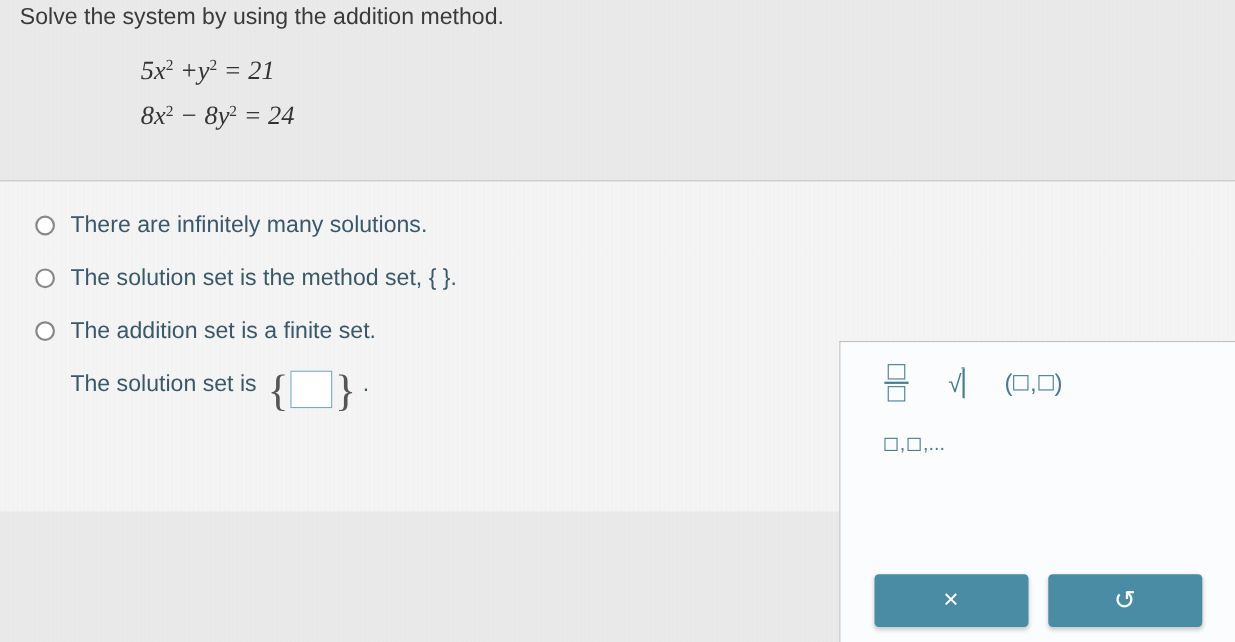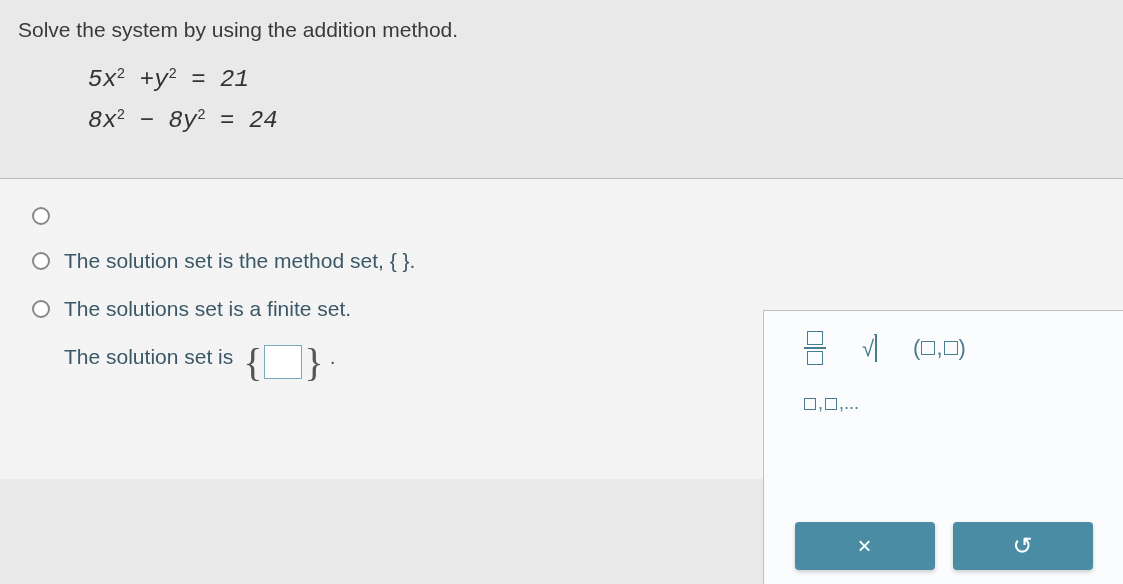--- a/index.html
+++ b/index.html
@@ -6,32 +6,32 @@
     body {
       font-family: Arial, Helvetica, sans-serif;
       background: repeating-linear-gradient(90deg, #e8e8e8 0px, #eaeaea 2px, #e8e8e8 4px);
       color: #333;
       width: 1123px;
       height: 584px;
       overflow: hidden;
       position: relative;
     }
     .question-area {
-      padding: 18px 18px 12px 18px;
+      padding: 4px 18px 12px 18px;
     }
     .prompt {
       font-size: 21px;
       color: #3a3a3a;
       margin-bottom: 24px;
     }
     .equations {
-      margin-left: 70px;
+      margin-left: 110px;
       font-size: 24px;
       font-style: italic;
-      font-family: Liberation Mono, monospace;
+      font-family: Liberation Serif, serif;
       color: #333;
     }
     .eq-row {
       margin-bottom: 14px;
     }
     .eq-row sup {
       font-size: 14px;
       vertical-align: 8px;
       font-style: normal;
     }
@@ -203,28 +203,29 @@
       <span> = </span><span>24</span>
     </div>
   </div>
 </div>
 
 <div class="divider"></div>
 
 <div class="answer-area">
   <div class="option-row">
     <span class="radio"></span>
+    <span>There are infinitely many solutions.</span>
   </div>
   <div class="option-row">
     <span class="radio"></span>
     <span>The solution set is the method set, { }.</span>
   </div>
   <div class="option-row">
     <span class="radio"></span>
-    <span>The solutions set is a finite set.</span>
+    <span>The addition set is a finite set.</span>
   </div>
 
   <div class="fill-row">
     <span>The solution set is</span>
     <span style="width:10px"></span>
     <span class="set-brace">{</span>
     <span class="input-box"></span>
     <span class="set-brace">}</span>
     <span style="margin-left:6px">.</span>
   </div>

